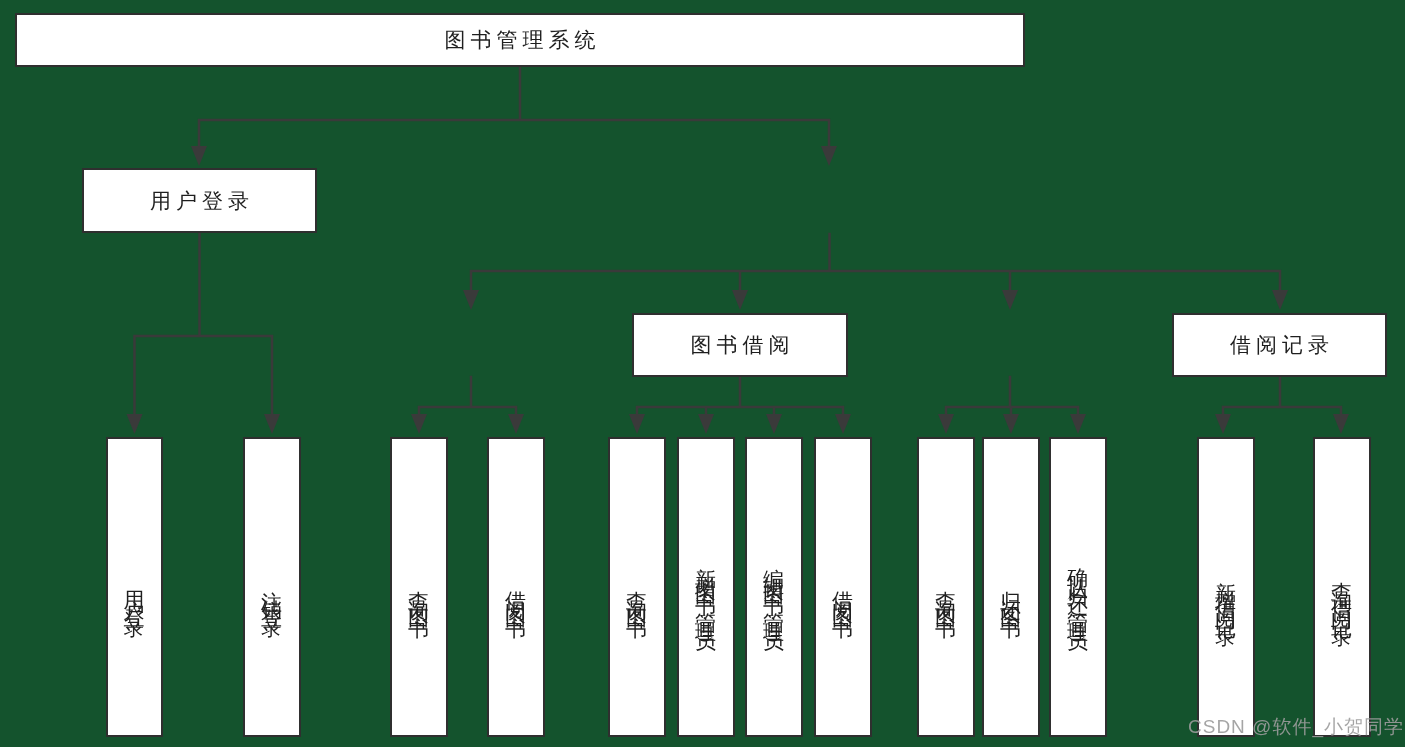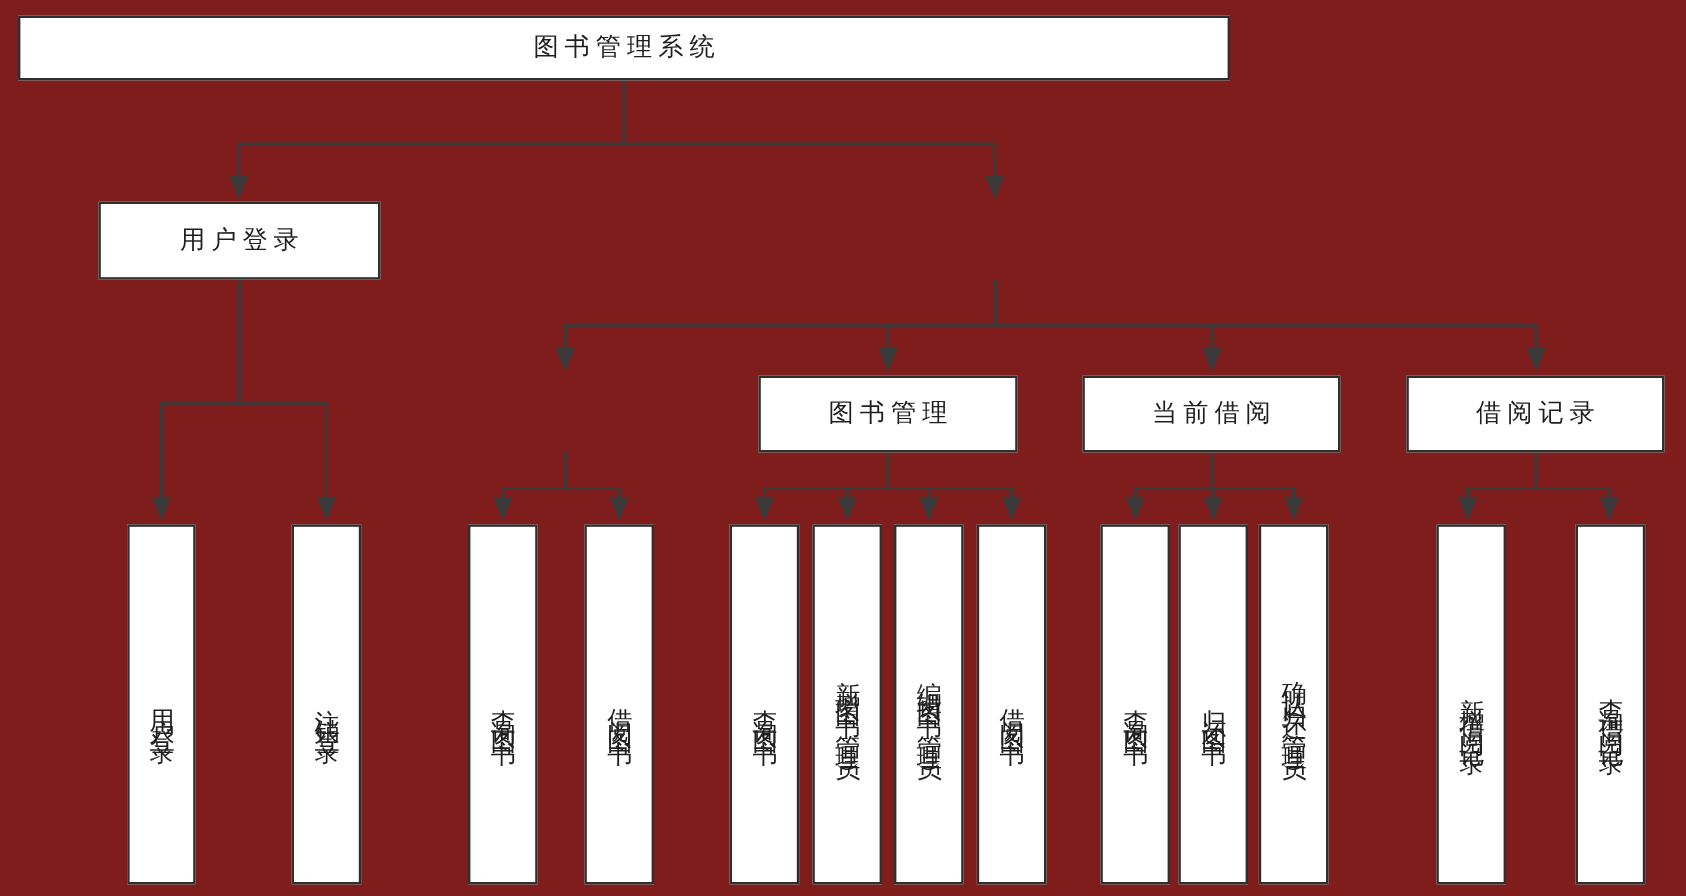--- a/index.html
+++ b/index.html
@@ -1,20 +1,20 @@
 <!DOCTYPE html>
 <html><head>
 <meta charset="utf-8">
 <style>
   html, body { margin: 0; padding: 0; background: #ffffff; }
   .canvas {
     position: relative;
     width: 1405px;
     height: 747px;
-    background: #7f1d1d;
+    background: #14532d;
     font-family: "Liberation Sans", "DejaVu Sans", sans-serif;
     overflow: hidden;
   }
   .canvas svg.connectors {
     position: absolute;
     left: 0; top: 0;
     width: 1405px; height: 747px;
     z-index: 1;
   }
   .node {
@@ -110,24 +110,21 @@
 
   <div class="node hbox" style="left:15px;top:13px;width:1010px;height:54px">
     <span>图书管理系统</span>
   </div>
 
   <div class="node hbox" style="left:82px;top:168px;width:235px;height:65px">
     <span>用户登录</span>
   </div>
 
   <div class="node hbox" style="left:632px;top:313px;width:216px;height:64px">
-    <span>图书管理</span>
-  </div>
-  <div class="node hbox" style="left:902px;top:313px;width:215px;height:64px">
-    <span>当前借阅</span>
+    <span>图书借阅</span>
   </div>
   <div class="node hbox" style="left:1172px;top:313px;width:215px;height:64px">
     <span>借阅记录</span>
   </div>
 
   <div class="node vbox" style="left:106px;top:437px;width:57px;height:300px">
     <span>用户登录</span>
   </div>
   <div class="node vbox" style="left:243px;top:437px;width:58px;height:300px">
     <span>注销登录</span>
@@ -163,14 +160,15 @@
     <span>确认归还（管理员）</span>
   </div>
 
   <div class="node vbox" style="left:1197px;top:437px;width:58px;height:300px">
     <span>新增借阅记录</span>
   </div>
   <div class="node vbox" style="left:1313px;top:437px;width:58px;height:300px">
     <span>查询借阅记录</span>
   </div>
 
+  <div class="watermark">CSDN @软件_小贺同学</div>
 
 </div>
 
 </body></html>

